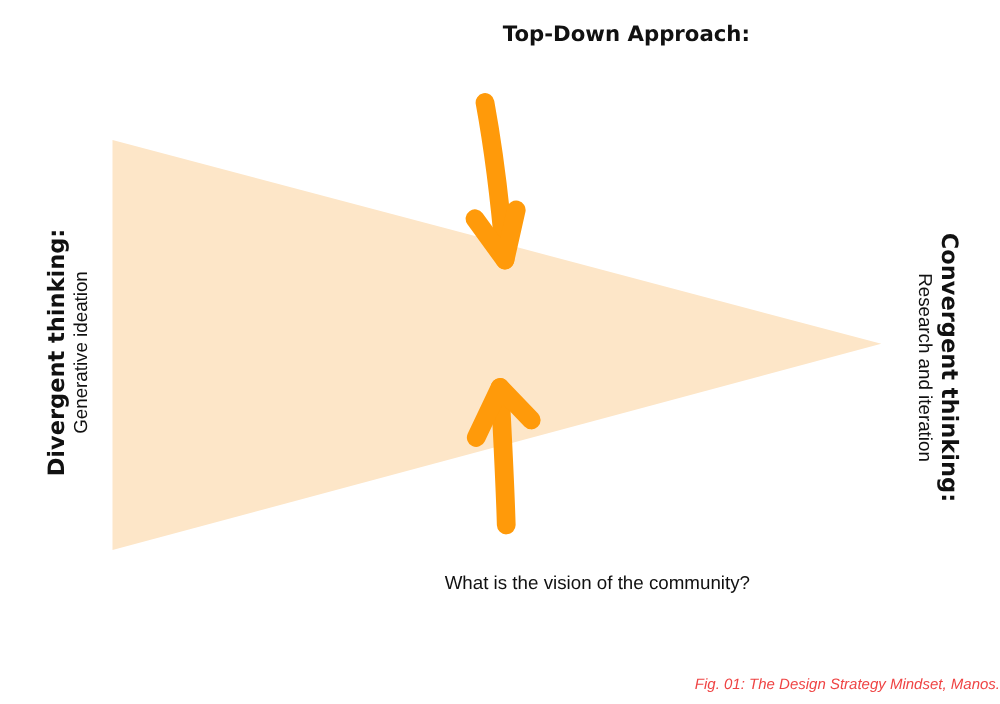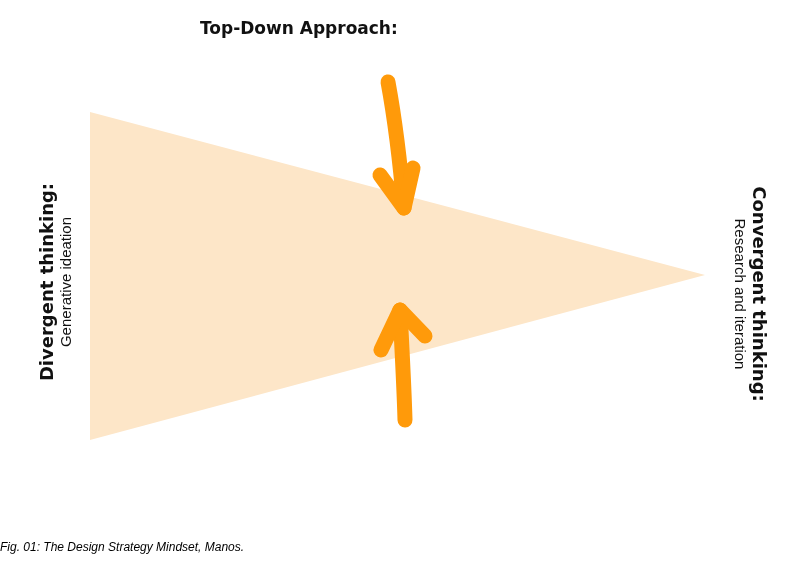--- a/index.html
+++ b/index.html
@@ -1,23 +1,23 @@
 <!DOCTYPE html>
 <html><head>
 <meta charset="utf-8">
 <style>
   html, body { margin:0; padding:0; background:#ffffff; }
   body { width:800px; height:563px; position:relative; overflow:hidden; font-family:"Liberation Sans", sans-serif; color:#111; }
   svg.canvas { position:absolute; left:0; top:0; }
-  .label { position:absolute; text-align:left; }
+  .label { position:absolute; text-align:right; }
   .title { font-family:"DejaVu Sans", sans-serif; font-weight:bold; font-size:17px; letter-spacing:0px; color:#111; }
   .sub { font-size:15px; color:#111; }
   .top { left:200px; width:400px; top:18px; }
   .bottom { left:200px; width:400px; top:458px; }
-  .caption { position:absolute; left:0; width:800px; top:540px; text-align:left; font-style:italic; font-size:12px; color:#000000; }
+  .caption { position:absolute; left:0; width:800px; top:540px; text-align:right; font-style:italic; font-size:12px; color:#ef4444; }
   .vert-left { position:absolute; left:55px; top:282px; transform:translate(-50%,-50%) rotate(-90deg); white-space:nowrap; text-align:center; }
   .vert-right { position:absolute; left:750px; top:294px; transform:translate(-50%,-50%) rotate(90deg); white-space:nowrap; text-align:center; }
   .vert-left .title, .vert-right .title { font-size:18px; display:block; line-height:20px; }
   .vert-left .sub, .vert-right .sub { font-size:15px; display:block; line-height:17px; }
 </style>
 </head>
 <body>
 
 <svg class="canvas" width="800" height="563" viewBox="0 0 800 563">
   <polygon points="90,112 705,275 90,440" fill="#fde6c8"></polygon>
@@ -29,20 +29,21 @@
     <path d="M405,420 C404,385 402,350 400,310"></path>
     <path d="M381,350 L400,310 L425,336"></path>
   </g>
 </svg>
 
 <div class="label top">
   <div class="title">Top-Down Approach:</div>
 </div>
 
 <div class="label bottom">
+  <div class="sub">What is the vision of the community?</div>
 </div>
 
 <div class="vert-left">
   <span class="title">Divergent thinking:</span>
   <span class="sub">Generative ideation</span>
 </div>
 
 <div class="vert-right">
   <span class="title">Convergent thinking:</span>
   <span class="sub">Research and iteration</span>

